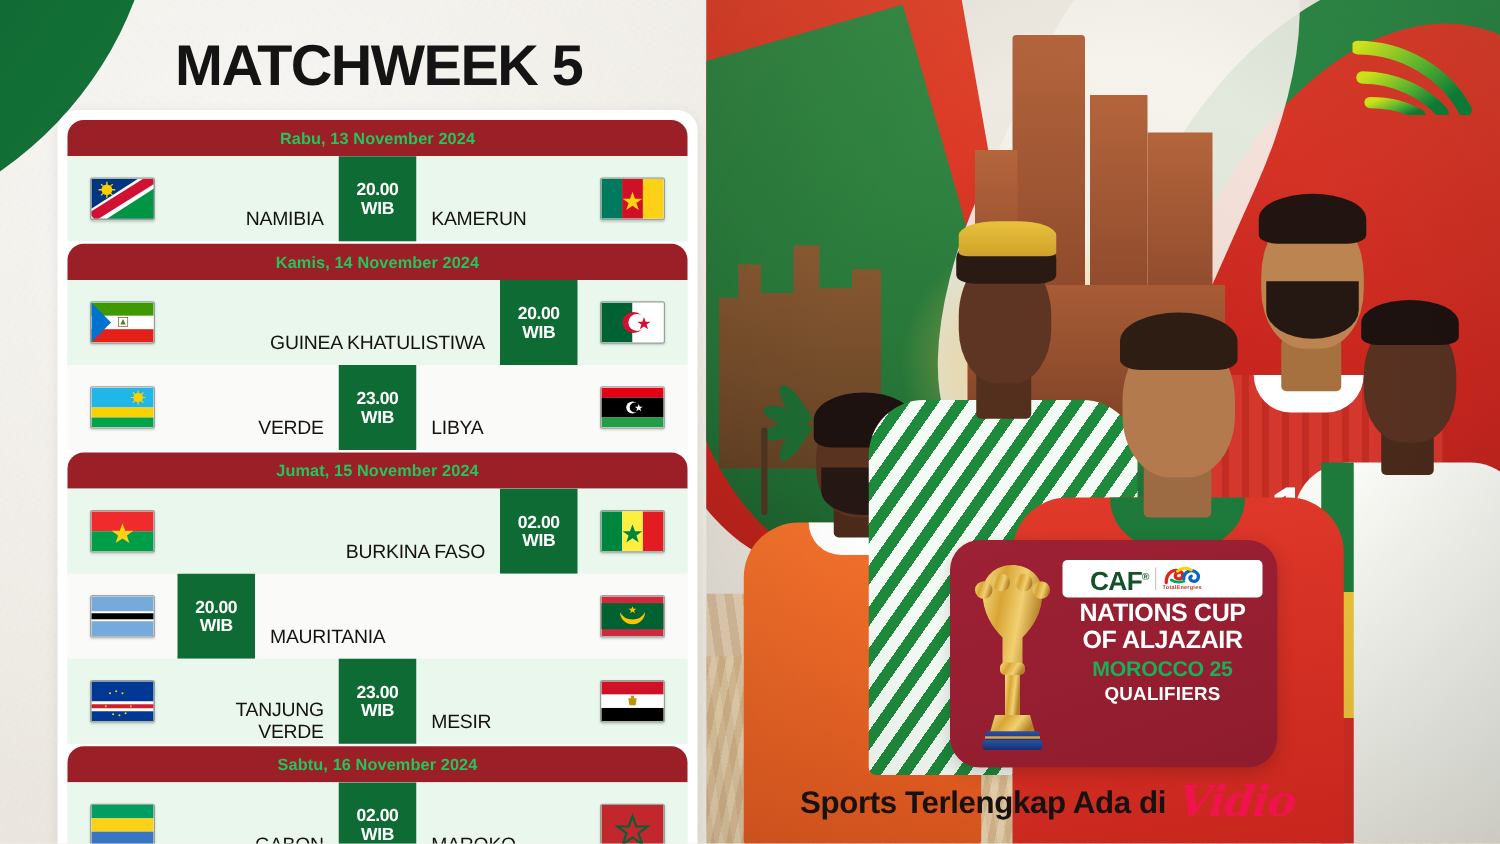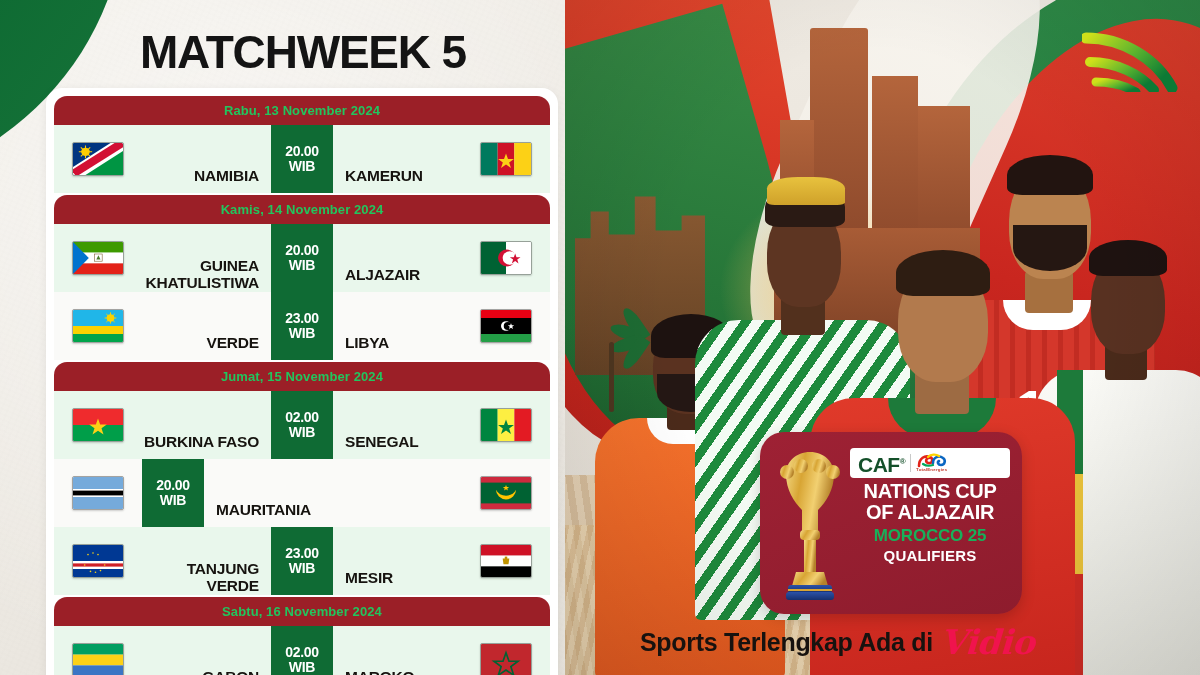--- a/index.html
+++ b/index.html
@@ -214,21 +214,21 @@
     position:absolute; left:760px; top:432px; width:262px; height:182px;
     background:linear-gradient(160deg,#9e2134 0%,#8e1c2d 100%);
     border-radius:24px 24px 24px 24px;
     box-shadow:0 4px 14px rgba(0,0,0,.18);
     z-index:8;
   }
   .trophy{ position:absolute; left:14px; top:14px; width:72px; height:156px; }
   .caf-text{ position:absolute; left:90px; top:16px; width:162px; }
   .caf-top{
     background:#fff; border-radius:4px; height:30px; width:160px;
-    display:flex; align-items:center; padding:0 8px; gap:5px;
+    display:flex; align-items:center; padding:0 22px; gap:5px;
   }
   .caf-word{ color:#14502a; font-size:21px; font-weight:bold; letter-spacing:-.5px;
     line-height:21px; }
   .caf-reg{ font-size:8px; vertical-align:super; }
   .caf-div{ width:1px; height:18px; background:#c9c9c9; }
   .te-logo{ display:flex; flex-direction:column; align-items:center; line-height:1; }
   .te-mark{ width:30px; height:15px; }
   .te-name{ font-size:4.4px; color:#c0392b; font-weight:bold; letter-spacing:.2px; }
   .acn-l1,.acn-l2{ color:#fff; font-weight:bold; font-size:20px; line-height:21px;
     letter-spacing:-.3px; margin-top:3px; text-align:center; width:160px; }
@@ -290,21 +290,21 @@
     display:flex; align-items:stretch; height:68px; position:relative;
   }
   .row.alt{ background:#e9f7ec; }
   .row.plain{ background:#fafaf8; }
 
   .flag-cell{
     width:88px; display:flex; align-items:center; justify-content:center; flex:0 0 88px;
   }
   .team-cell{
     flex:1; display:flex; align-items:center;
-    font-size:15.5px; font-weight:bold; color:#16130f; line-height:17px;
+    font-size:15.5px; font-weight:normal; color:#16130f; line-height:17px;
     letter-spacing:-.2px;
     margin-top:32px;
   }
   .team-home{ justify-content:flex-end; text-align:right; padding-right:12px; }
   .team-away{ justify-content:flex-start; text-align:left; padding-left:12px; }
 
   .time-cell{
     flex:0 0 62px; width:62px;
     background:#0f6b34;
     color:#fff;
@@ -518,21 +518,20 @@
       <polygon points="0,0 19,20 0,40" fill="#0073ce"></polygon>
       <rect x="26" y="15" width="9" height="9" fill="#fff" stroke="#7a5b2a" stroke-width="0.7"></rect>
       <path d="M28 22 L30.5 16.5 L33 22 Z" fill="#4a7a2a"></path>
               </svg></div>
           </div>
           <div class="team-cell team-home">GUINEA KHATULISTIWA</div>
           <div class="time-cell">
             <span>20.00</span>
             <span class="wib">WIB</span>
           </div>
-          <div class="team-cell team-away">ALJAZAIR</div>
           <div class="flag-cell">
             <div class="flag"><svg viewBox="0 0 60 40" preserveAspectRatio="none" width="100%" height="100%">
                 <rect width="30" height="40" fill="#006233"></rect>
       <rect x="30" width="30" height="40" fill="#fff"></rect>
       <circle cx="31" cy="20" r="10.5" fill="#d21034"></circle>
       <circle cx="34.5" cy="20" r="8.5" fill="#fff"></circle>
       <polygon points="41,14.5 42.6,19.2 47.4,19.2 43.5,22 45,26.8 41,23.9 37,26.8 38.5,22 34.6,19.2 39.4,19.2" fill="#d21034"></polygon>
               </svg></div>
           </div>
         </div>
@@ -577,21 +576,20 @@
                 <rect width="60" height="20" fill="#ef2b2d"></rect>
       <rect y="20" width="60" height="20" fill="#009e49"></rect>
       <polygon points="30,12 32.6,19.5 40.5,19.5 34.2,24.2 36.6,31.8 30,27.2 23.4,31.8 25.8,24.2 19.5,19.5 27.4,19.5" fill="#fcd116"></polygon>
               </svg></div>
           </div>
           <div class="team-cell team-home">BURKINA FASO</div>
           <div class="time-cell">
             <span>02.00</span>
             <span class="wib">WIB</span>
           </div>
-          <div class="team-cell team-away">SENEGAL</div>
           <div class="flag-cell">
             <div class="flag"><svg viewBox="0 0 60 40" preserveAspectRatio="none" width="100%" height="100%">
                 <rect width="20" height="40" fill="#00853f"></rect>
       <rect x="20" width="20" height="40" fill="#fdef42"></rect>
       <rect x="40" width="20" height="40" fill="#e31b23"></rect>
       <polygon points="30,13 32.4,20 39.5,20 33.8,24.3 36,31.3 30,27 24,31.3 26.2,24.3 20.5,20 27.6,20" fill="#00853f"></polygon>
               </svg></div>
           </div>
         </div>
         <div class="row plain">

